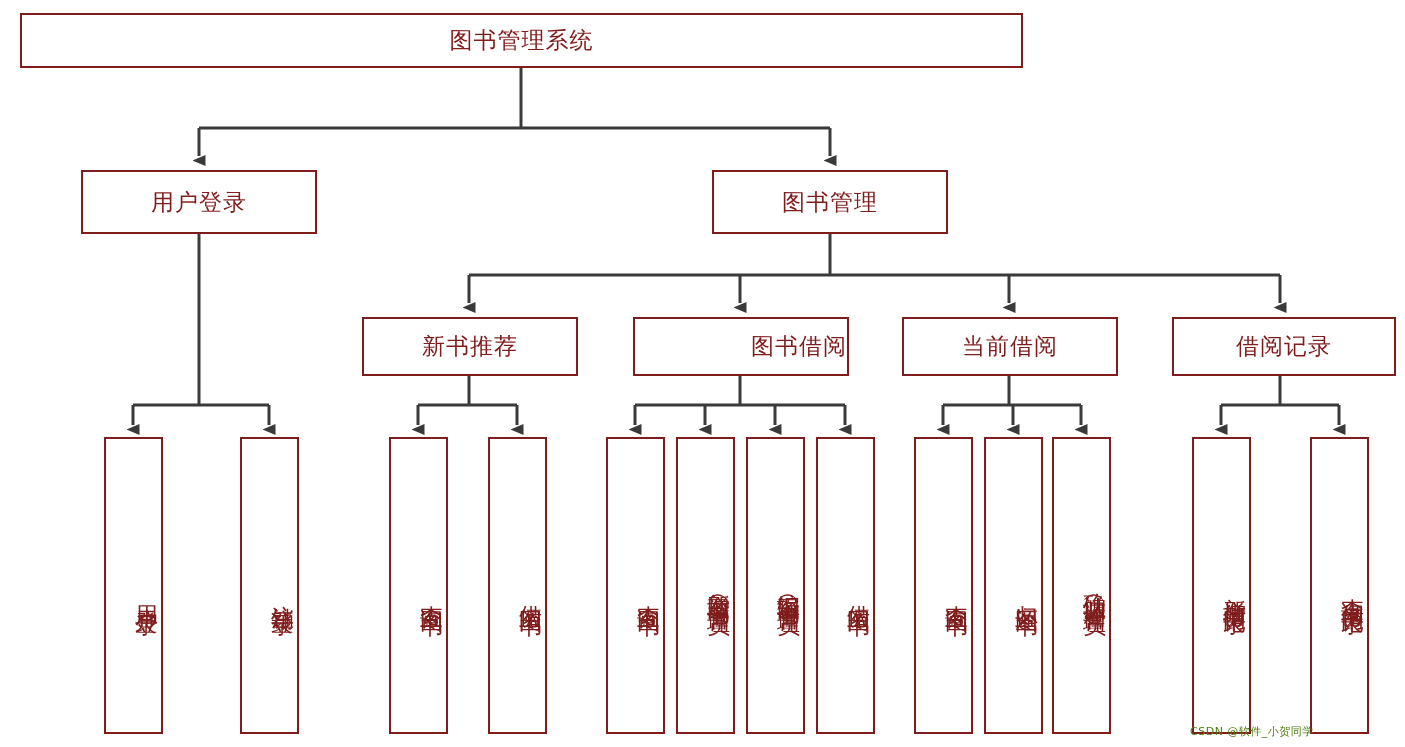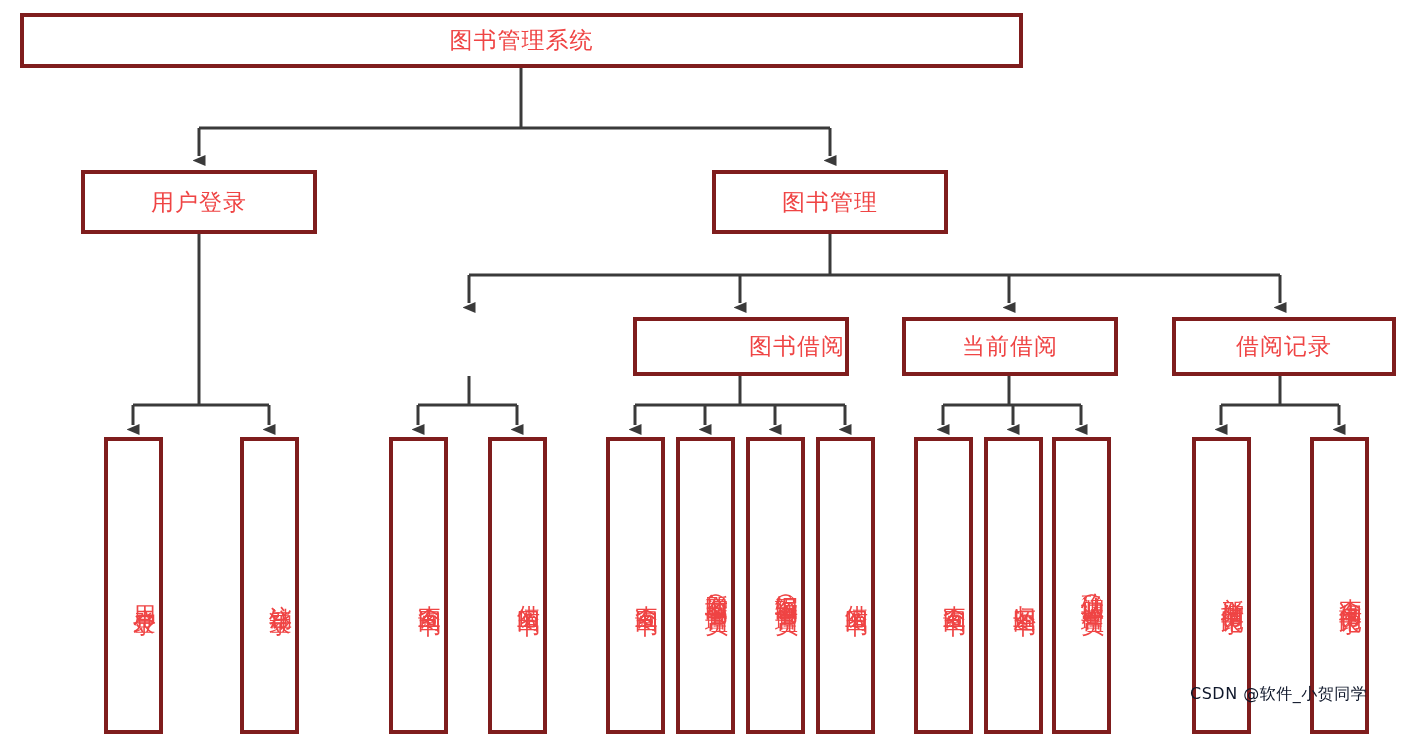--- a/index.html
+++ b/index.html
@@ -24,25 +24,25 @@
     left: 0;
     top: 0;
     width: 1405px;
     height: 747px;
     pointer-events: none;
   }
   .node {
     position: absolute;
     box-sizing: border-box;
     background: #ffffff;
-    border: 4px solid #7f1d1d;
+    border: 2px solid #7f1d1d;
     display: flex;
     align-items: center;
     justify-content: center;
-    color: #ef4444;
+    color: #7f1d1d;
   }
   .node.horizontal {
     font-size: 23px;
     line-height: 1.15;
     letter-spacing: 1px;
   }
   .node.vertical {
     writing-mode: vertical-rl;
     text-orientation: upright;
     font-size: 23px;
@@ -58,23 +58,23 @@
   .node-label {
     white-space: pre-line;
     text-align: center;
   }
   .node.vertical .node-label {
     white-space: nowrap;
   }
   .watermark {
     position: absolute;
     left: 1190px;
-    top: 684px;
-    font-size: 16px;
-    color: #0f172a;
+    top: 724px;
+    font-size: 11px;
+    color: #4d7c0f;
     letter-spacing: 0.5px;
     white-space: nowrap;
     user-select: none;
   }
 </style>
 </head>
 <body>
 
 <div id="diagram-root">
 
@@ -133,20 +133,23 @@
   </div>
 
   <div class="node horizontal" style="left:81px; top:170px; width:236px; height:64px;">
     <span class="node-label">用户登录</span>
   </div>
 
   <div class="node horizontal" style="left:712px; top:170px; width:236px; height:64px;">
     <span class="node-label">图书管理</span>
   </div>
 
+  <div class="node horizontal" style="left:362px; top:317px; width:216px; height:59px;">
+    <span class="node-label">新书推荐</span>
+  </div>
 
   <div class="node horizontal" style="left:633px; top:317px; width:216px; height:59px;justify-content:flex-end;">
     <span class="node-label">图书借阅</span>
   </div>
 
   <div class="node horizontal" style="left:902px; top:317px; width:216px; height:59px;align-items:center;">
     <span class="node-label">当前借阅</span>
   </div>
 
   <div class="node horizontal" style="left:1172px; top:317px; width:224px; height:59px;">

